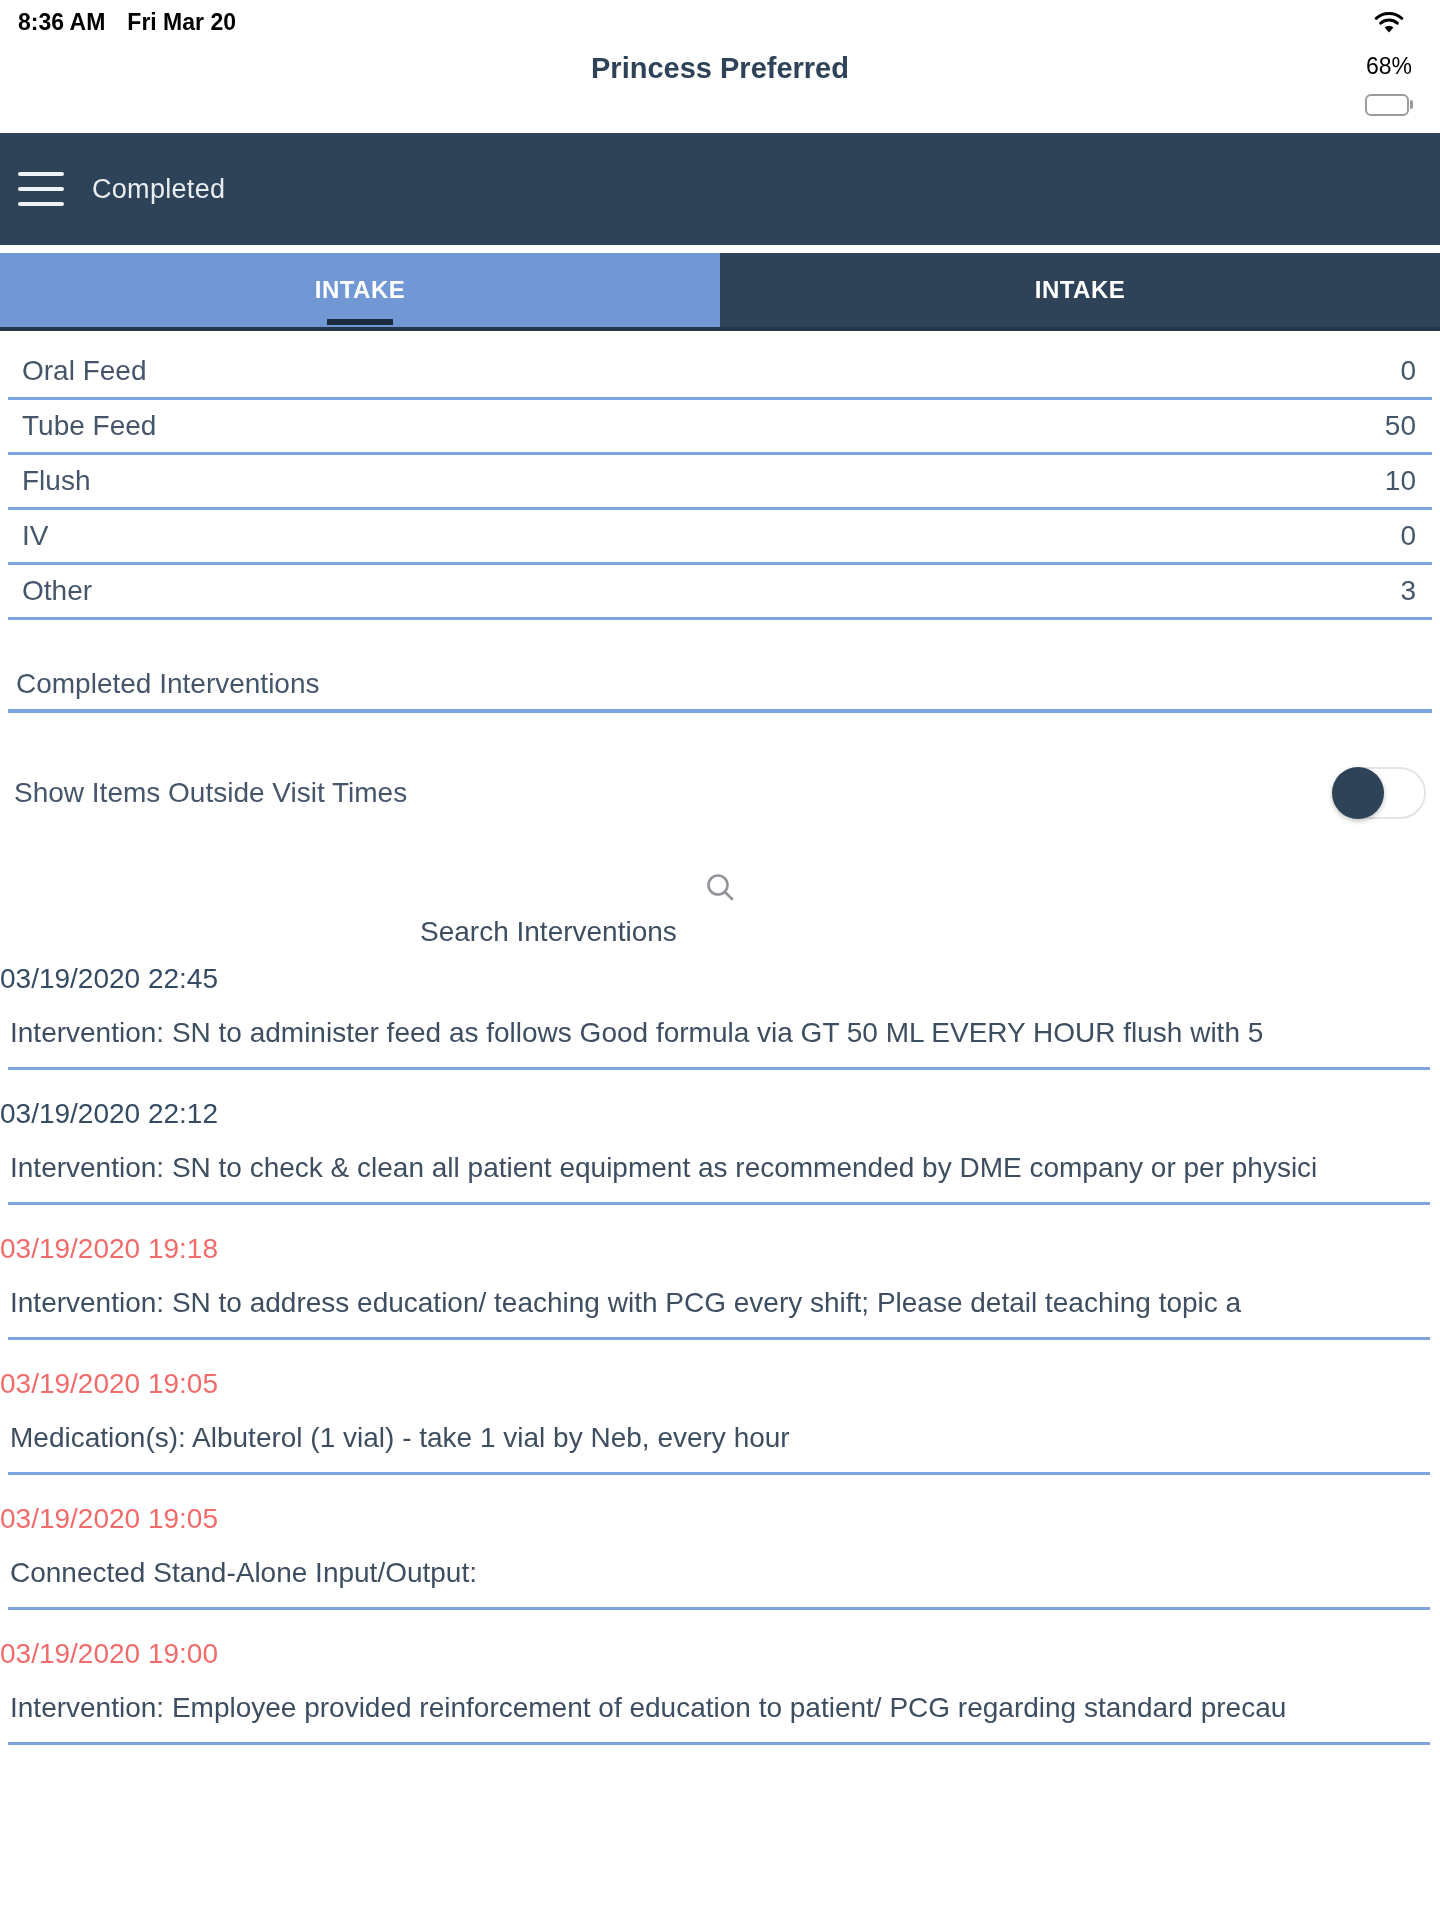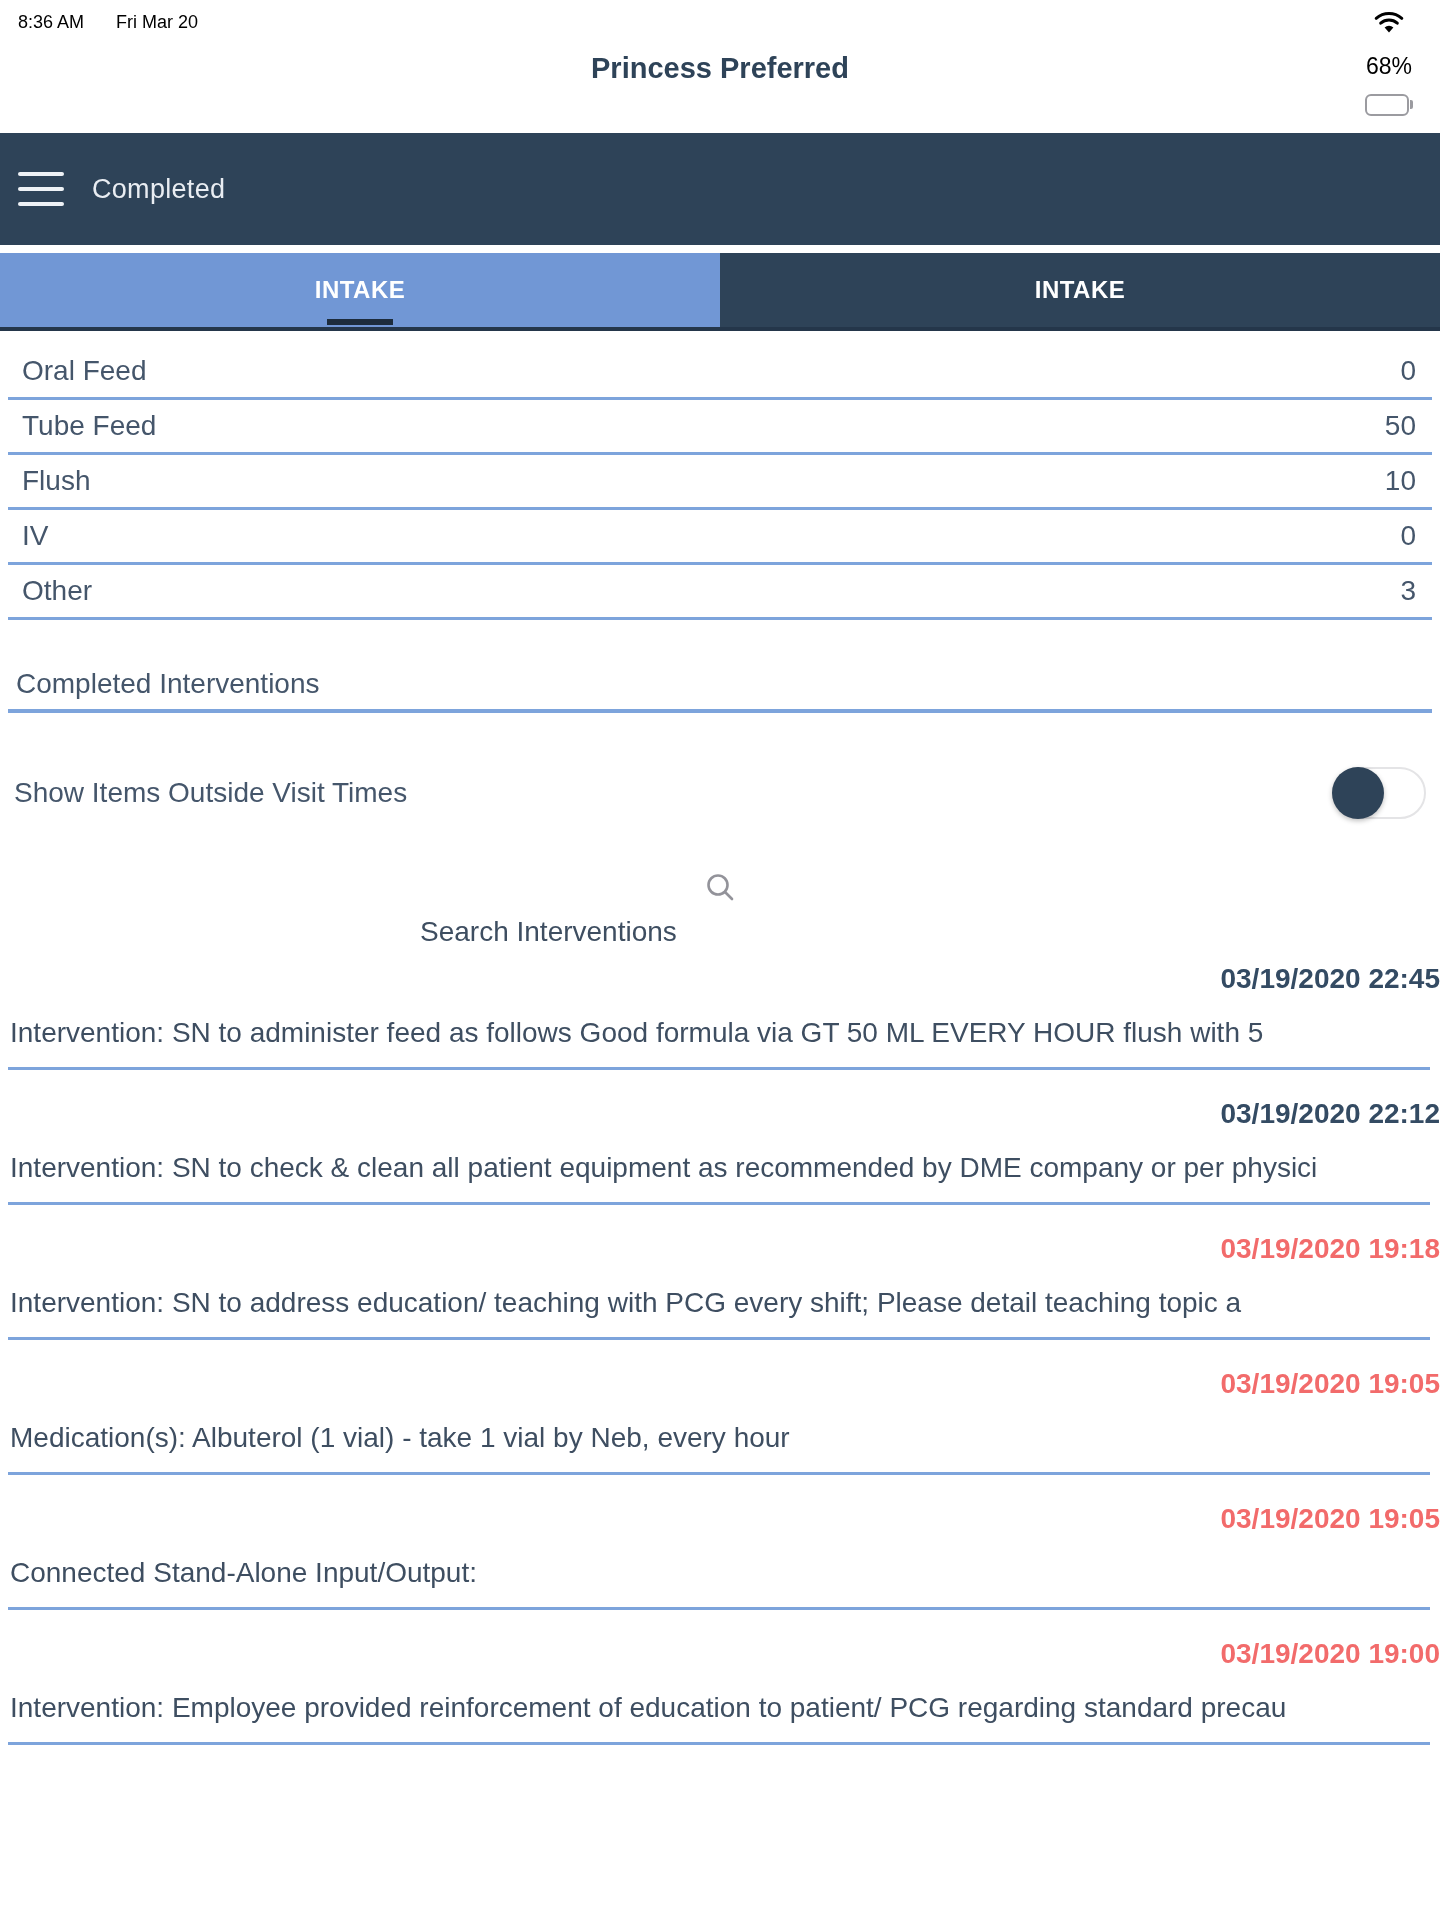--- a/index.html
+++ b/index.html
@@ -3,21 +3,21 @@
 <meta charset="utf-8">
 <style>
   * { margin:0; padding:0; box-sizing:border-box; }
   html,body { background:#ffffff; }
   body { font-family:"Liberation Sans", sans-serif; }
   .screen { position:relative; width:1440px; height:1920px; background:#fff; overflow:hidden; }
 
   
   .status-bar { position:absolute; top:0; left:0; right:0; height:44px;
     display:flex; align-items:center; justify-content:space-between; padding:0 18px; }
-  .status-left { display:flex; gap:32px; font-size:18px; font-weight:400; color:#000; }
+  .status-left { display:flex; gap:22px; font-size:23px; font-weight:700; color:#000; }
   .status-right { display:flex; align-items:center; gap:14px;flex-direction:column; }
   .rec-pill { width:66px; height:30px; border-radius:16px; background:#ff3b30;
     display:flex; align-items:center; justify-content:center; }
   .rec-ring { width:20px; height:20px; border:3px solid #fff; border-radius:50%;
     display:flex; align-items:center; justify-content:center; }
   .rec-dot { width:9px; height:9px; background:#fff; border-radius:50%; }
   .cell-bars { display:flex; align-items:flex-end; gap:3px; height:24px; }
   .cell-bars i { display:block; width:6px; border-radius:2px; }
   .cell-bars i:nth-child(1){ height:9px;  background:#000; }
   .cell-bars i:nth-child(2){ height:14px; background:#000; }
@@ -75,21 +75,21 @@
   .search-row { position:absolute; top:872px; left:30px; right:30px; height:44px;
     display:flex; align-items:center; gap:14px;flex-direction:column; }
   .search-icon { width:30px; height:30px; flex:0 0 auto; }
   .search-input { border:none; outline:none; background:transparent; font-size:28px;
     color:#3e4e61; width:600px; font-family:"Liberation Sans", sans-serif; }
   .search-input::placeholder { color:#3e4e61; opacity:1; }
 
   
   .feed { position:absolute; top:935px; left:0; right:0; }
   .entry { padding-top:16px; cursor:pointer; }
-  .entry-date { text-align:right; font-size:28px; font-weight:700; color:#344b63;
+  .entry-date { text-align:left; font-size:28px; font-weight:400; color:#344b63;
     width:100%; padding-top:12px; }
   .entry-date.red { color:#f26b6b; }
   .entry-text { margin:18px 10px 0 10px; font-size:28px; color:#3e4e61; line-height:40px; }
   .entry-sep { height:3px; background:#7da4dc; margin:14px 10px 0 8px; }
 </style>
 </head>
 <body>
 
 <div class="screen">
 

